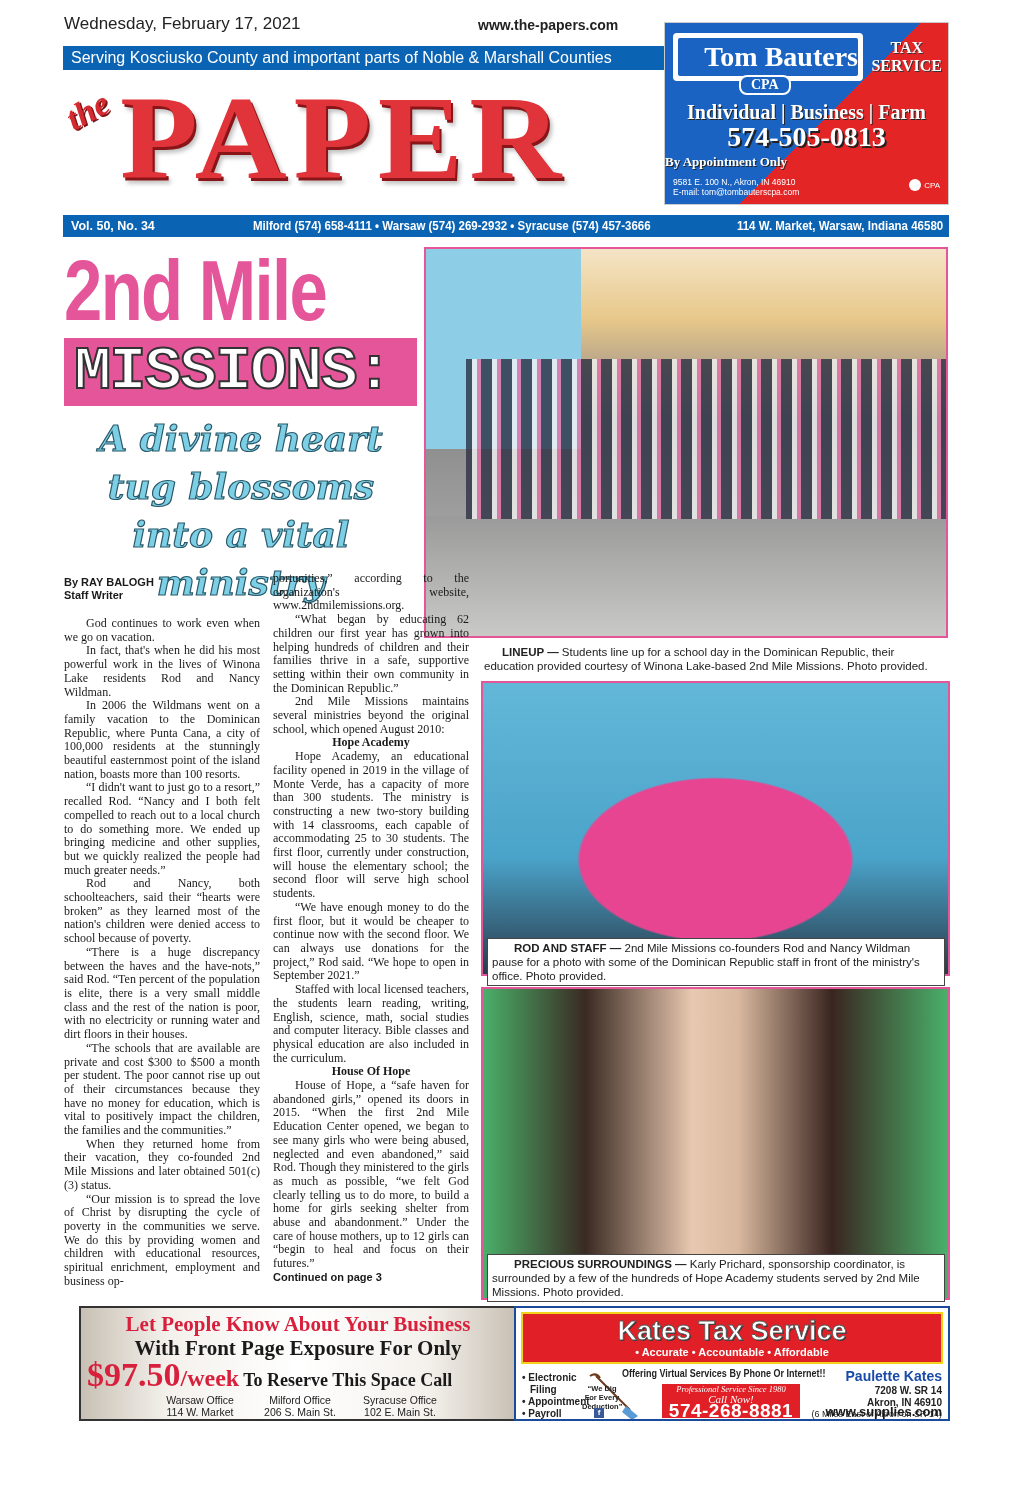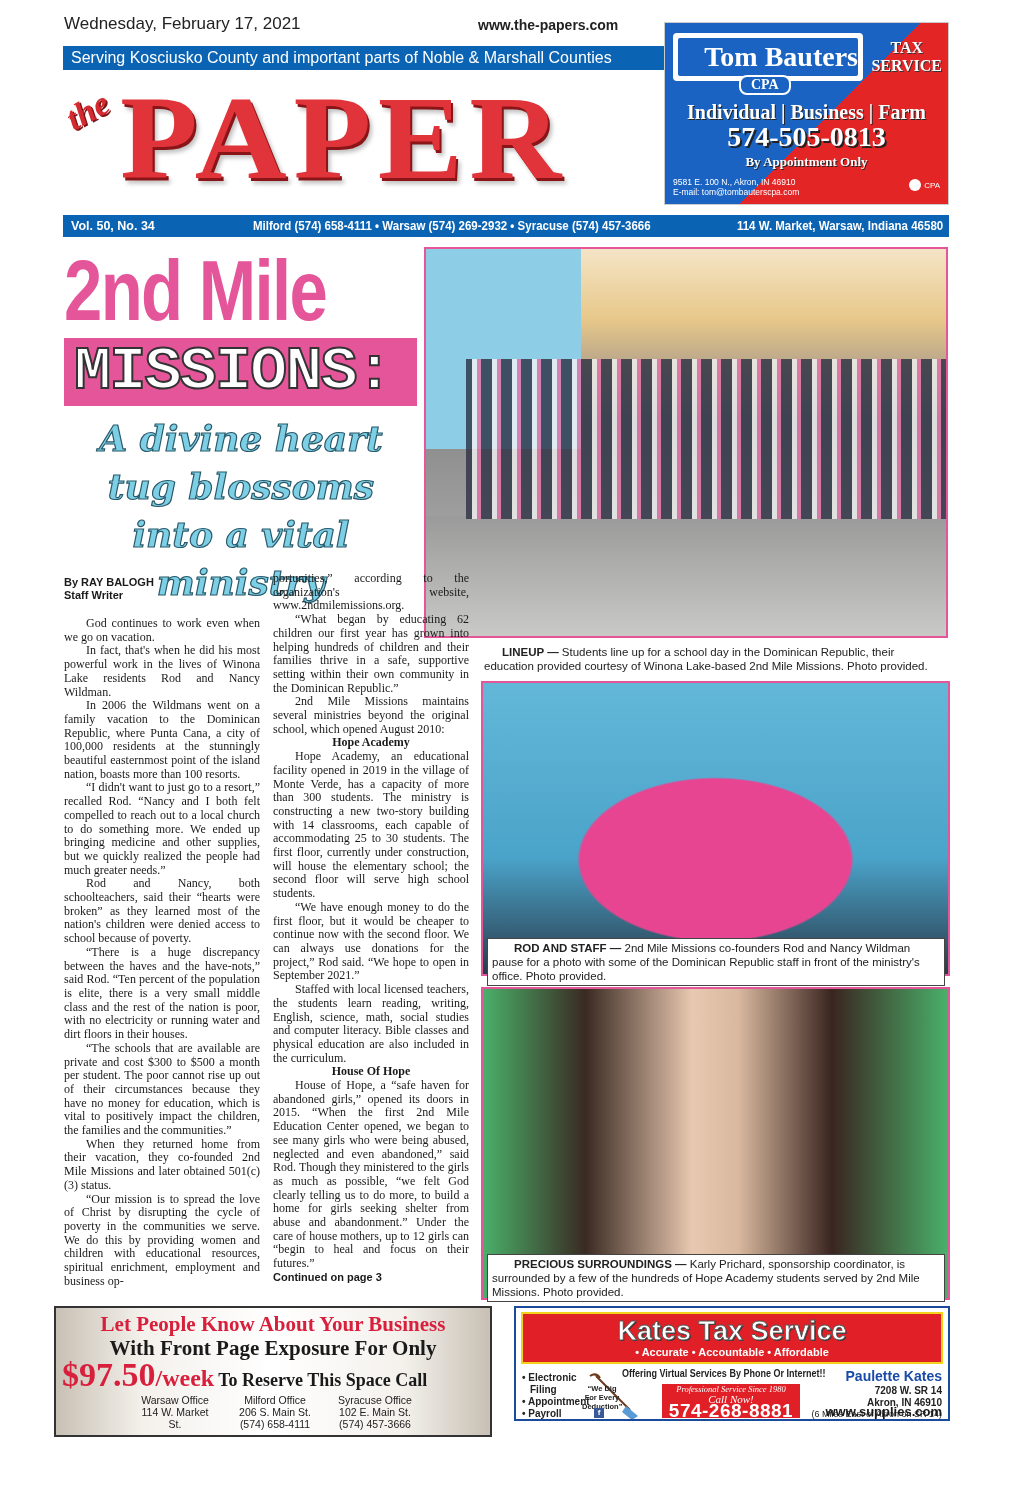--- a/index.html
+++ b/index.html
@@ -15,21 +15,21 @@
   .logo-paper { left: 120px; top: 80px; font-family: "Liberation Serif", serif; font-weight: 900; font-size: 118px; letter-spacing: 6px; color: #e0343a; line-height: 1; text-shadow: 2px 3px 0 #8a1518, 4px 6px 4px rgba(0,0,0,0.25); transform: scaleX(1.08); transform-origin: left; }
 
   
   .tb-ad { left: 664px; top: 22px; width: 285px; height: 183px; background: linear-gradient(135deg, #1a63c2 0%, #1a63c2 55%, #e32526 55%, #e32526 100%); border: 1px solid #ccc; overflow: hidden; }
   .tb-logo { position: absolute; left: 8px; top: 10px; width: 190px; height: 48px; background: #fff; border-radius: 4px; }
   .tb-logo-inner { position: absolute; left: 5px; top: 5px; right: 5px; bottom: 5px; background: #1a63c2; border-radius: 2px; color: #fff; font-family: "Liberation Serif", serif; font-weight: bold; font-size: 28px; text-align: right; line-height: 38px; }
   .tb-cpa { position: absolute; left: 74px; top: 52px; background: #1a63c2; border: 2px solid #fff; color: #fff; font-family: "Liberation Serif", serif; font-weight: bold; font-size: 14px; padding: 0 10px; border-radius: 8px; }
   .tb-tax { position: absolute; right: 6px; top: 16px; color: #fff; font-family: "Liberation Serif", serif; font-weight: bold; font-size: 16px; text-align: center; line-height: 18px; text-shadow: 1px 1px 0 #333; }
   .tb-services { position: absolute; left: 0; right: 0; top: 78px; text-align: center; color: #fff; font-family: "Liberation Serif", serif; font-weight: bold; font-size: 20px; text-shadow: 1px 1px 0 #222; }
   .tb-phone { position: absolute; left: 0; right: 0; top: 98px; text-align: center; color: #fff; font-family: "Liberation Serif", serif; font-weight: bold; font-size: 28px; text-shadow: 2px 2px 0 #222; }
-  .tb-appt { position: absolute; left: 0; right: 0; top: 131px; text-align: center; color: #fff; font-family: "Liberation Serif", serif; font-weight: bold; font-size: 13px; text-shadow: 1px 1px 0 #222; }
+  .tb-appt { position: absolute; left: 0; right: 0; top: 131px; text-align: left; color: #fff; font-family: "Liberation Serif", serif; font-weight: bold; font-size: 13px; text-shadow: 1px 1px 0 #222; }
   .tb-addr { position: absolute; left: 8px; top: 154px; color: #fff; font-family: "Liberation Sans", sans-serif; font-size: 8.5px; line-height: 10px; }
   .tb-cpa-badge { position: absolute; right: 8px; top: 156px; color: #fff; font-family: "Liberation Sans", sans-serif; font-size: 8px; display: flex; align-items: center; gap: 3px; }
   .tb-cpa-badge .circle { width: 12px; height: 12px; border-radius: 50%; background: #fff; }
 
   
   .volbar { left: 63px; top: 215px; width: 886px; height: 22px; background: #0a63b3; color: #fff; font-family: "Liberation Sans", sans-serif; font-weight: bold; font-size: 12.5px; line-height: 22px; }
   .volbar span { position: absolute; top: 0; }
 
   
   .h-2nd { left: 64px; top: 248px; font-family: "Liberation Sans", sans-serif; font-weight: bold; font-size: 82px; color: #e5559a; line-height: 1; letter-spacing: -2px; transform: scaleX(0.84) scaleY(1.05); transform-origin: left top; }
@@ -56,21 +56,21 @@
   
   .byline { left: 64px; top: 576px; font-family: "Liberation Sans", sans-serif; font-weight: bold; font-size: 11px; line-height: 13px; }
   .col { position: absolute; width: 196px; font-family: "Liberation Serif", serif; font-size: 12px; line-height: 13.7px; text-align: justify; color: #1a1a1a; }
   .col p { text-indent: 22px; }
   .col h4 { text-align: center; font-size: 12px; font-weight: bold; line-height: 13.7px; }
   .col1 { left: 64px; top: 617px; }
   .col2 { left: 273px; top: 572px; }
   .cont { font-family: "Liberation Sans", sans-serif; font-weight: bold; font-size: 11px; text-indent: 0 !important; }
 
   
-  .ad1 { left: 54px; top: 1306px; width: 438px; height: 131px; border: 2px solid #333; background: linear-gradient(90deg, #c8c0b4 0%, #f4f1ec 20%, #ffffff 50%, #f4f1ec 80%, #c8c0b4 100%); overflow: hidden; text-decoration: underline; }
+  .ad1 { left: 79px; top: 1306px; width: 438px; height: 115px; border: 2px solid #333; background: linear-gradient(90deg, #c8c0b4 0%, #f4f1ec 20%, #ffffff 50%, #f4f1ec 80%, #c8c0b4 100%); overflow: hidden; text-decoration: underline; }
   .ad1 .l1 { position: absolute; left: 0; right: 0; top: 4px; text-align: center; color: #d81f3c; font-family: "Liberation Serif", serif; font-weight: bold; font-size: 21px; }
   .ad1 .l2 { position: absolute; left: 0; right: 0; top: 28px; text-align: center; color: #1a1a1a; font-family: "Liberation Serif", serif; font-weight: bold; font-size: 21px; }
   .ad1 .l3 { position: absolute; left: 6px; top: 48px; white-space: nowrap; }
   .ad1 .price { color: #d81f3c; font-family: "Liberation Serif", serif; font-weight: bold; font-size: 34px; }
   .ad1 .per { color: #d81f3c; font-family: "Liberation Serif", serif; font-weight: bold; font-size: 24px; }
   .ad1 .call { color: #1a1a1a; font-family: "Liberation Serif", serif; font-weight: bold; font-size: 18px; margin-left: 4px; }
   .ad1 .offices { position: absolute; left: 80px; top: 86px; display: flex; gap: 22px; }
   .ad1 .office { text-align: center; font-family: "Liberation Sans", sans-serif; font-size: 10.5px; line-height: 12px; color: #222; width: 78px; }
 
   .ad2 { left: 514px; top: 1306px; width: 436px; height: 115px; border: 2px solid #1a4a9a; background: #fff; overflow: hidden; }

